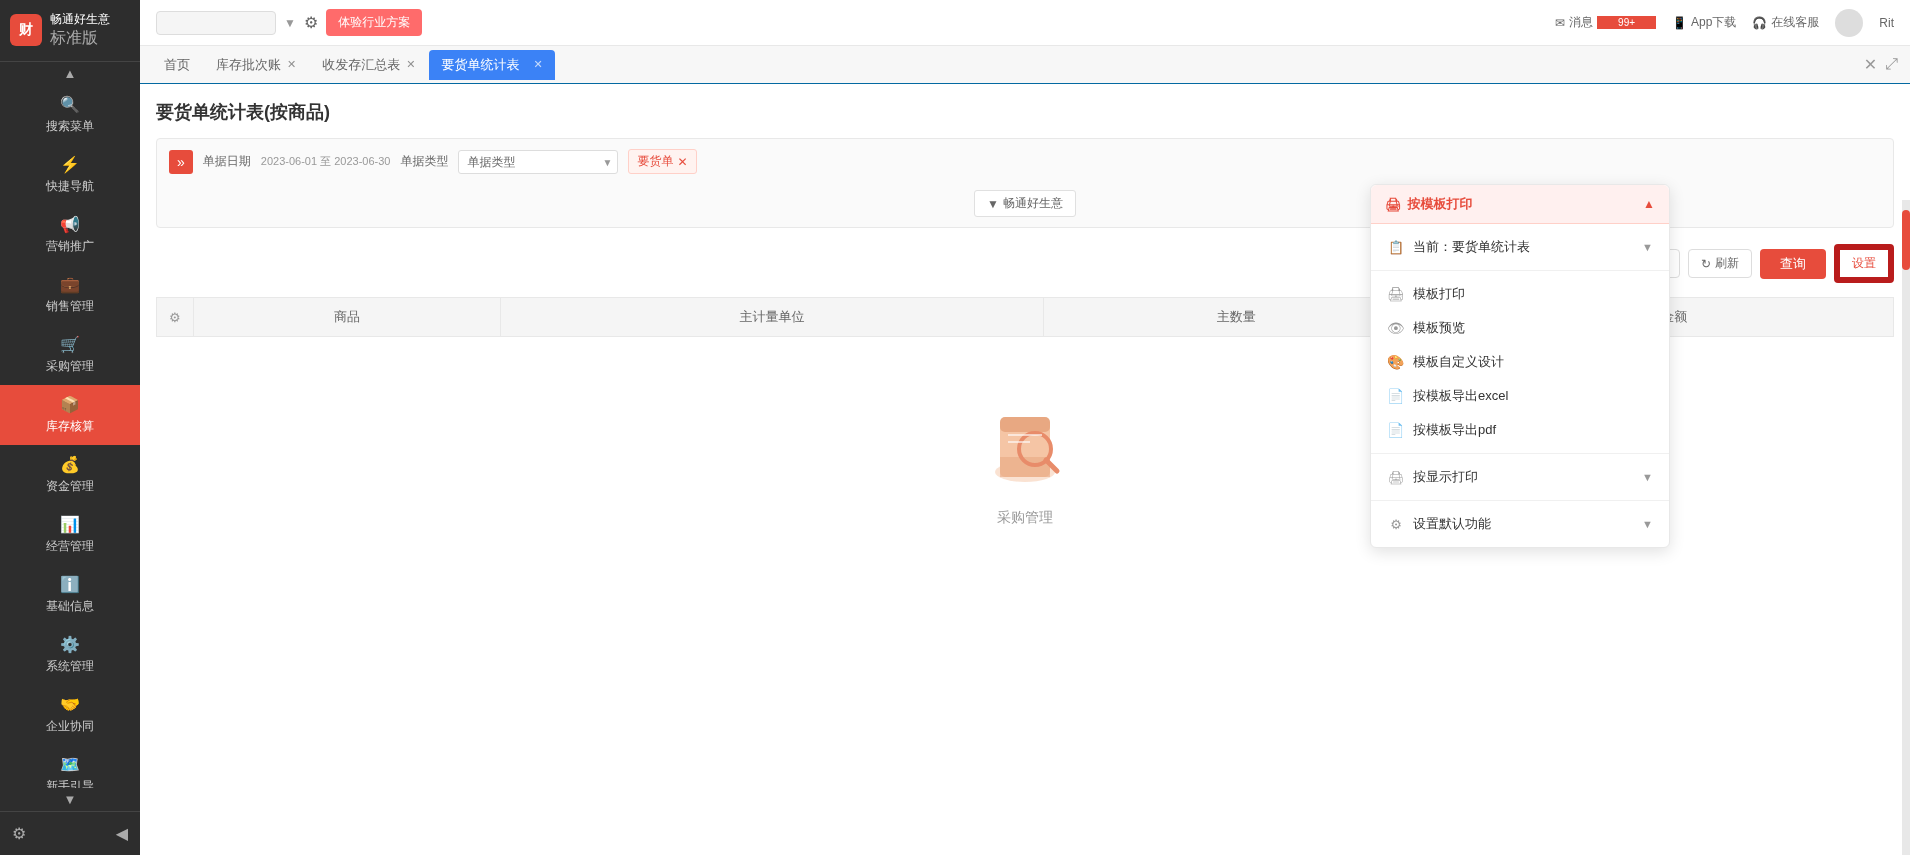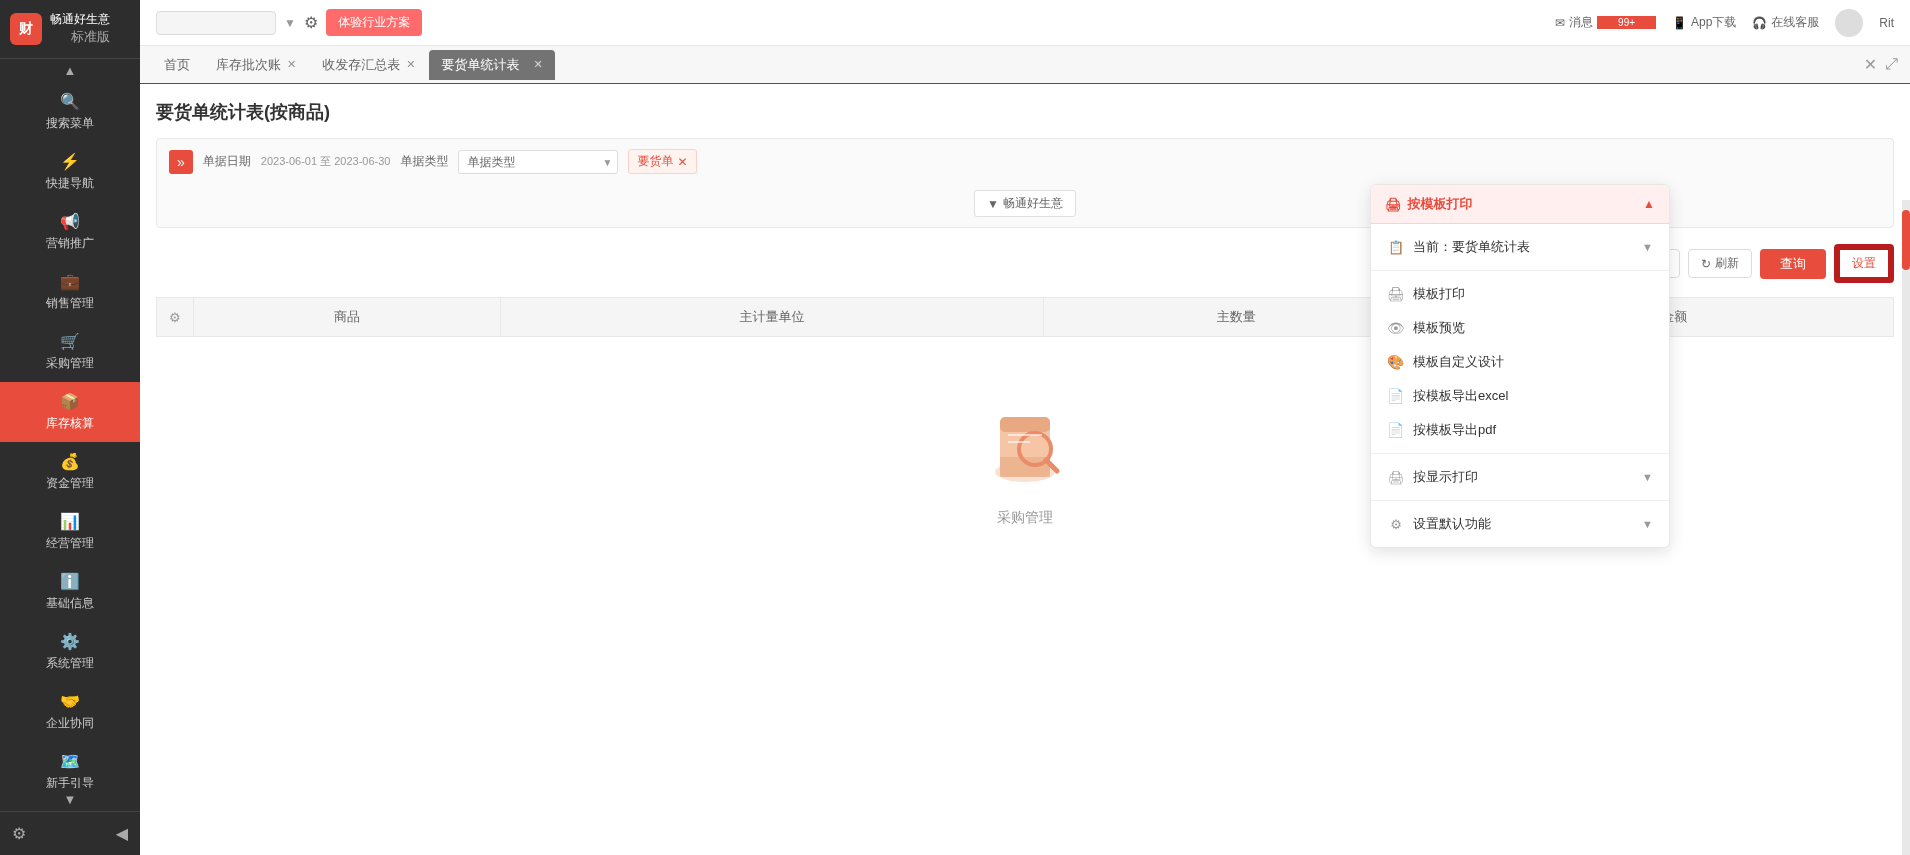--- a/index.html
+++ b/index.html
@@ -27,21 +27,21 @@
       background: #e74c3c;
       border-radius: 6px;
       display: flex;
       align-items: center;
       justify-content: center;
       color: white;
       font-weight: bold;
       font-size: 14px;
     }
     .logo-text { color: white; font-size: 12px; line-height: 1.3; }
-    .logo-tag { color: #aaa; font-size: 13px; text-align: right; }
+    .logo-tag { color: #aaa; font-size: 16px; }
     .sidebar-scroll { flex: 1; overflow-y: auto; }
     .sidebar-scroll::-webkit-scrollbar { width: 4px; }
     .sidebar-scroll::-webkit-scrollbar-thumb { background: #555; border-radius: 2px; }
     .sidebar-item {
       display: flex;
       flex-direction: column;
       align-items: center;
       padding: 10px 5px;
       color: #ccc;
       cursor: pointer;
@@ -139,21 +139,21 @@
       padding: 6px 12px;
       border-radius: 4px 4px 0 0;
       cursor: pointer;
       font-size: 13px;
       color: #666;
       display: flex;
       align-items: center;
       gap: 6px;
       white-space: nowrap;
     }
-    .tab.active { background: #737373; color: white; gap: 14px; }
+    .tab.active { background: #3b82f6; color: white; gap: 14px; }
     .tab .close-x { font-size: 11px; opacity: 0.7; }
     .tabs-window-btns { margin-left: auto; display: flex; gap: 8px; }
     .window-btn { color: #999; cursor: pointer; font-size: 16px; }
 
     
     .page-content {
       flex: 1;
       overflow-y: auto;
       background: white;
       padding: 16px;

